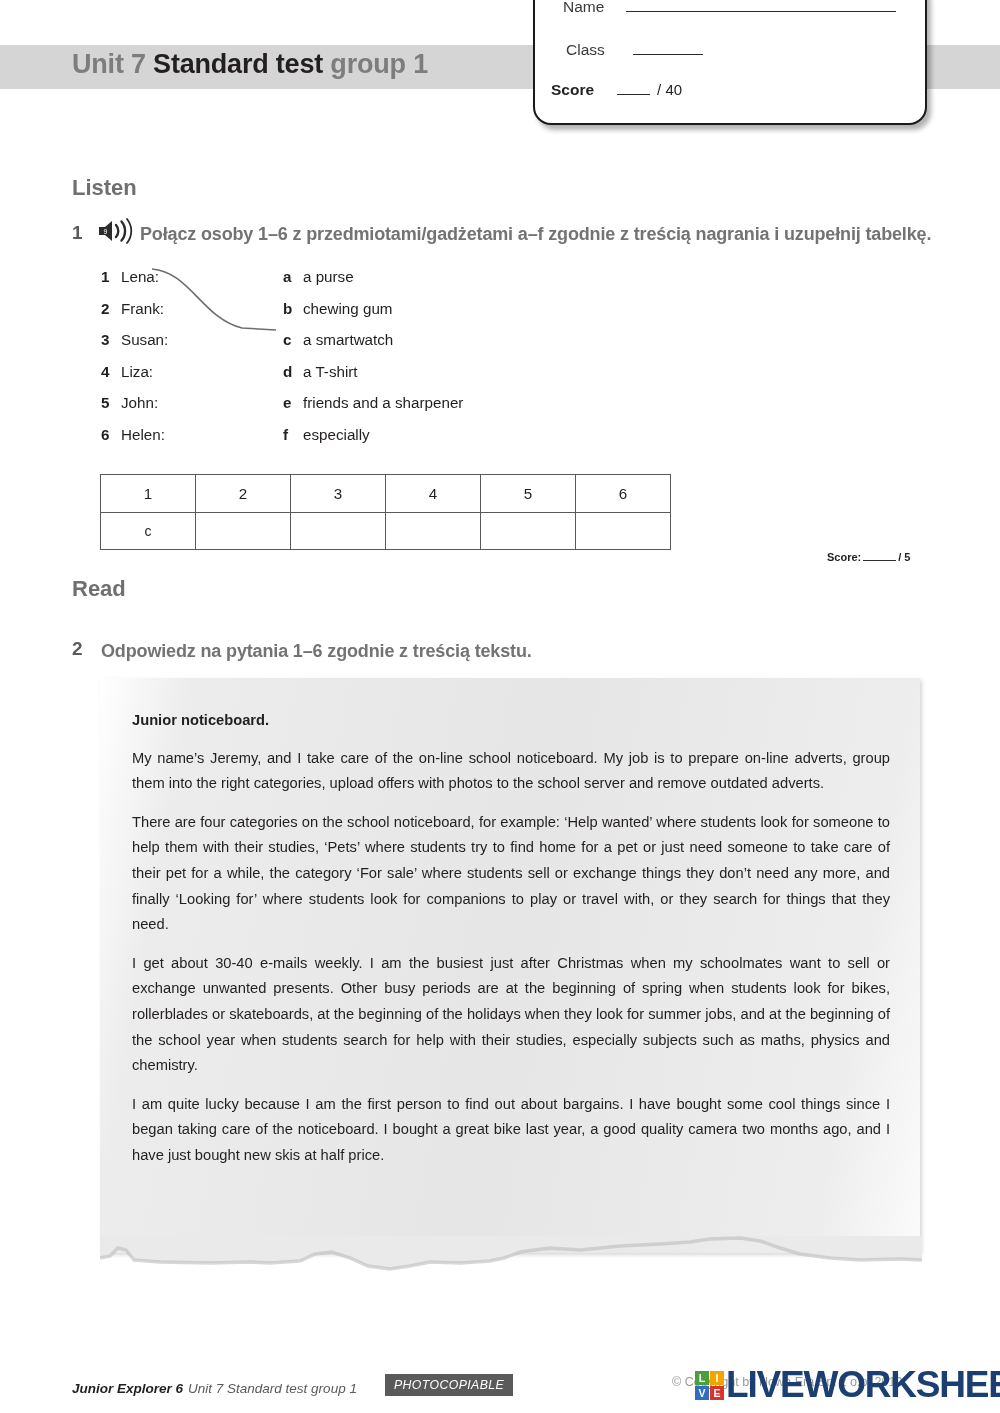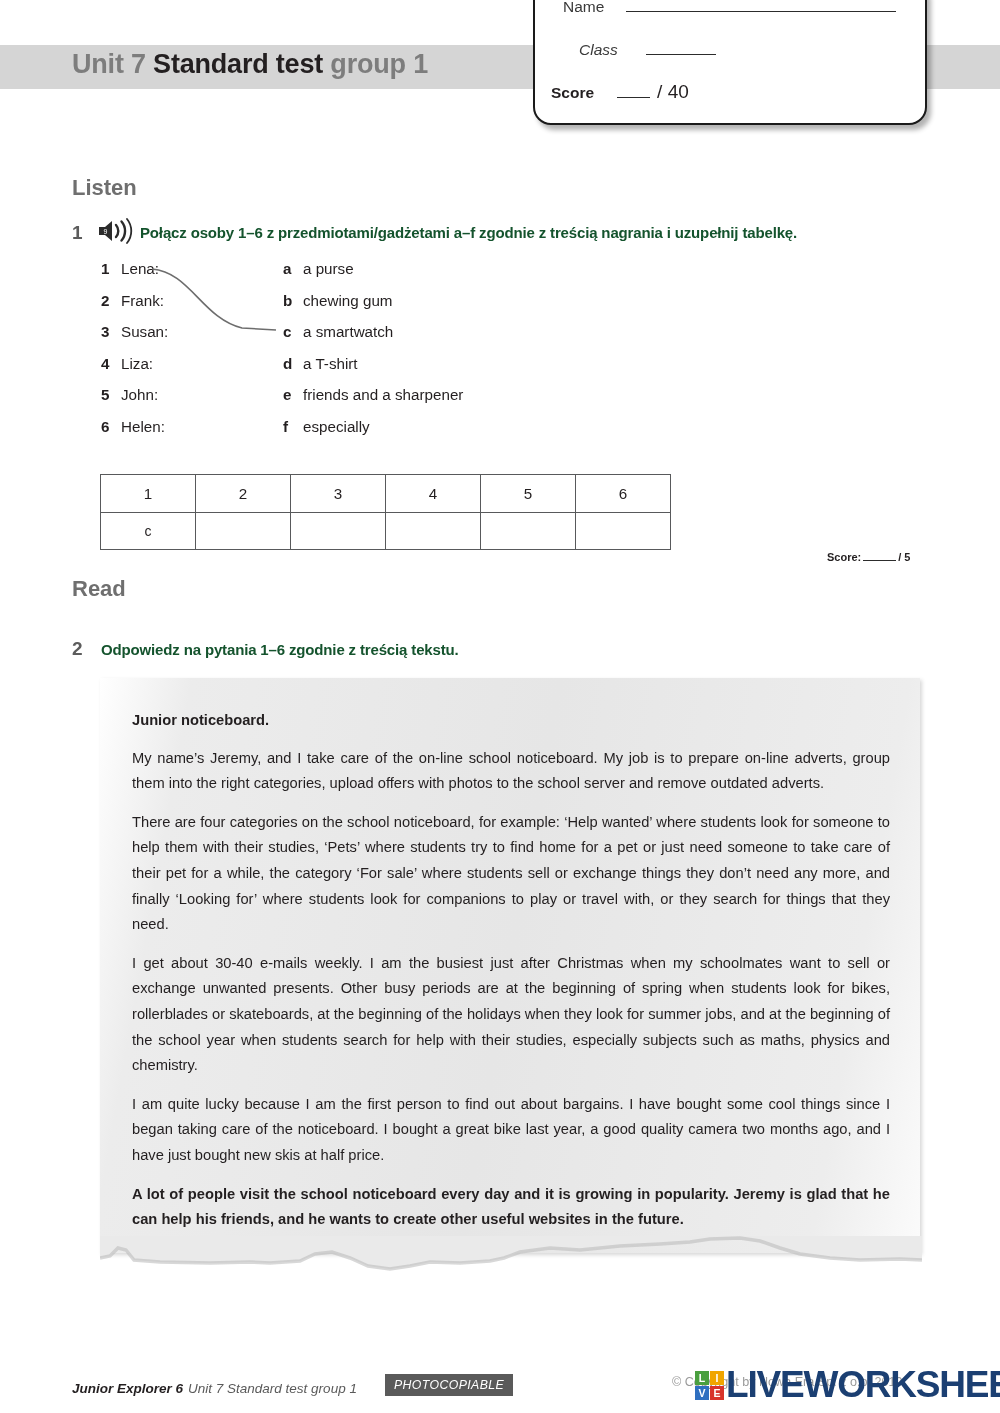--- a/index.html
+++ b/index.html
@@ -61,43 +61,43 @@
   .nb-label {
     font-size: 15.5px;
     color: #3a3a3a;
   }
   .nb-label.bold { font-weight: bold; color: #231f20; }
   .nb-line {
     display: inline-block;
     border-bottom: 1.6px solid #2c2c2c;
     height: 1px;
   }
-  .nb-slash { font-size: 19px; color: #231f20; margin-left: 7px; }
+  .nb-slash { font-size: 15px; color: #231f20; margin-left: 7px; }
 
   
   .section-heading {
     position: absolute;
     left: 72px;
     font-size: 22px;
     font-weight: bold;
     color: #6f6f6f;
   }
 
   
   .ex-num {
     position: absolute;
     font-size: 19px;
     font-weight: bold;
     color: #5c5c5c;
   }
   .ex-instruction {
     position: absolute;
-    font-size: 15px;
-    font-weight: bold;
-    color: #14532d;
+    font-size: 18px;
+    font-weight: bold;
+    color: #737373;
     letter-spacing: -0.15px;
     white-space: nowrap;
   }
 
   
   .speaker-icon {
     position: absolute;
     left: 96px;
     top: 218px;
     width: 42px;
@@ -113,21 +113,21 @@
     align-items: baseline;
     height: 31.5px;
     font-size: 15.2px;
     color: #231f20;
   }
   .match-item .marker {
     font-weight: bold;
     width: 20px;
     flex: 0 0 20px;
   }
-  .match-item .label { white-space: nowrap; }
+  .match-item .label { white-space: nowrap; margin-top: 8px; }
 
   .match-curve {
     position: absolute;
     left: 150px;
     top: 258px;
     width: 160px;
     height: 90px;
     pointer-events: none;
   }
 
@@ -265,21 +265,21 @@
 
   <div class="header-title">
     <span class="t-unit">Unit 7 </span><span class="t-main">Standard test </span><span class="t-group">group 1</span>
   </div>
 
   <div class="namebox">
     <div class="nb-row" style="left:28px; top:18px;">
       <span class="nb-label">Name</span>
       <span class="nb-line" style="width:270px; margin-left:22px;"></span>
     </div>
-    <div class="nb-row" style="left:44px; top:61px;font-style:italic;">
+    <div class="nb-row" style="left:31px; top:61px;">
       <span class="nb-label">Class</span>
       <span class="nb-line" style="width:70px; margin-left:28px;"></span>
     </div>
     <div class="nb-row" style="left:16px; top:101px;">
       <span class="nb-label bold">Score</span>
       <span class="nb-line" style="width:33px; margin-left:23px;"></span>
       <span class="nb-slash">/ 40</span>
     </div>
   </div>
 
@@ -384,21 +384,20 @@
 
   <div class="ex-num" style="left:72px; top:638px;">2</div>
   <div class="ex-instruction" style="left:101px; top:641px;">Odpowiedz na pytania 1–6 zgodnie z treścią tekstu.</div>
 
   <div class="passage">
     <p class="title">Junior noticeboard.</p>
     <p>My name’s Jeremy, and I take care of the on-line school noticeboard. My job is to prepare on-line adverts, group them into the right categories, upload offers with photos to the school server and remove outdated adverts.</p>
     <p>There are four categories on the school noticeboard, for example: ‘Help wanted’ where students look for someone to help them with their studies, ‘Pets’ where students try to find home for a pet or just need someone to take care of their pet for a while, the category ‘For sale’ where students sell or exchange things they don’t need any more, and finally ‘Looking for’ where students look for companions to play or travel with, or they search for things that they need.</p>
     <p>I get about 30-40 e-mails weekly. I am the busiest just after Christmas when my schoolmates want to sell or exchange unwanted presents. Other busy periods are at the beginning of spring when students look for bikes, rollerblades or skateboards, at the beginning of the holidays when they look for summer jobs, and at the beginning of the school year when students search for help with their studies, especially subjects such as maths, physics and chemistry.</p>
     <p>I am quite lucky because I am the first person to find out about bargains. I have bought some cool things since I began taking care of the noticeboard. I bought a great bike last year, a good quality camera two months ago, and I have just bought new skis at half price.</p>
-    <p class="closing">A lot of people visit the school noticeboard every day and it is growing in popularity. Jeremy is glad that he can help his friends, and he wants to create other useful websites in the future.</p>
   </div>
 
   <svg class="torn" viewBox="0 0 822 48" preserveAspectRatio="none">
     <path d="M0 0 L0 22 L10 20 L18 12 L26 14 L34 24 L60 26 L110 27 L150 26 L170 27 L200 25 L215 18 L232 16 L250 22 L268 30 L290 33 L310 30 L330 26 L360 27 L390 25 L404 22 L420 16 L450 12 L480 14 L520 10 L560 8 L590 6 L610 3 L640 2 L660 5 L680 12 L700 18 L730 22 L760 24 L800 23 L822 24 L822 0 Z" fill="#eaeaea"></path>
     <path d="M0 22 L10 20 L18 12 L26 14 L34 24 L60 26 L110 27 L150 26 L170 27 L200 25 L215 18 L232 16 L250 22 L268 30 L290 33 L310 30 L330 26 L360 27 L390 25 L404 22 L420 16 L450 12 L480 14 L520 10 L560 8 L590 6 L610 3 L640 2 L660 5 L680 12 L700 18 L730 22 L760 24 L800 23 L822 24" stroke="#b8b8b8" stroke-width="3.5" fill="none" opacity="0.55"></path>
   </svg>
 
   <div class="footer">
     <span class="f-book">Junior Explorer 6</span>
     <span class="f-rest">Unit 7 Standard test group 1</span>

